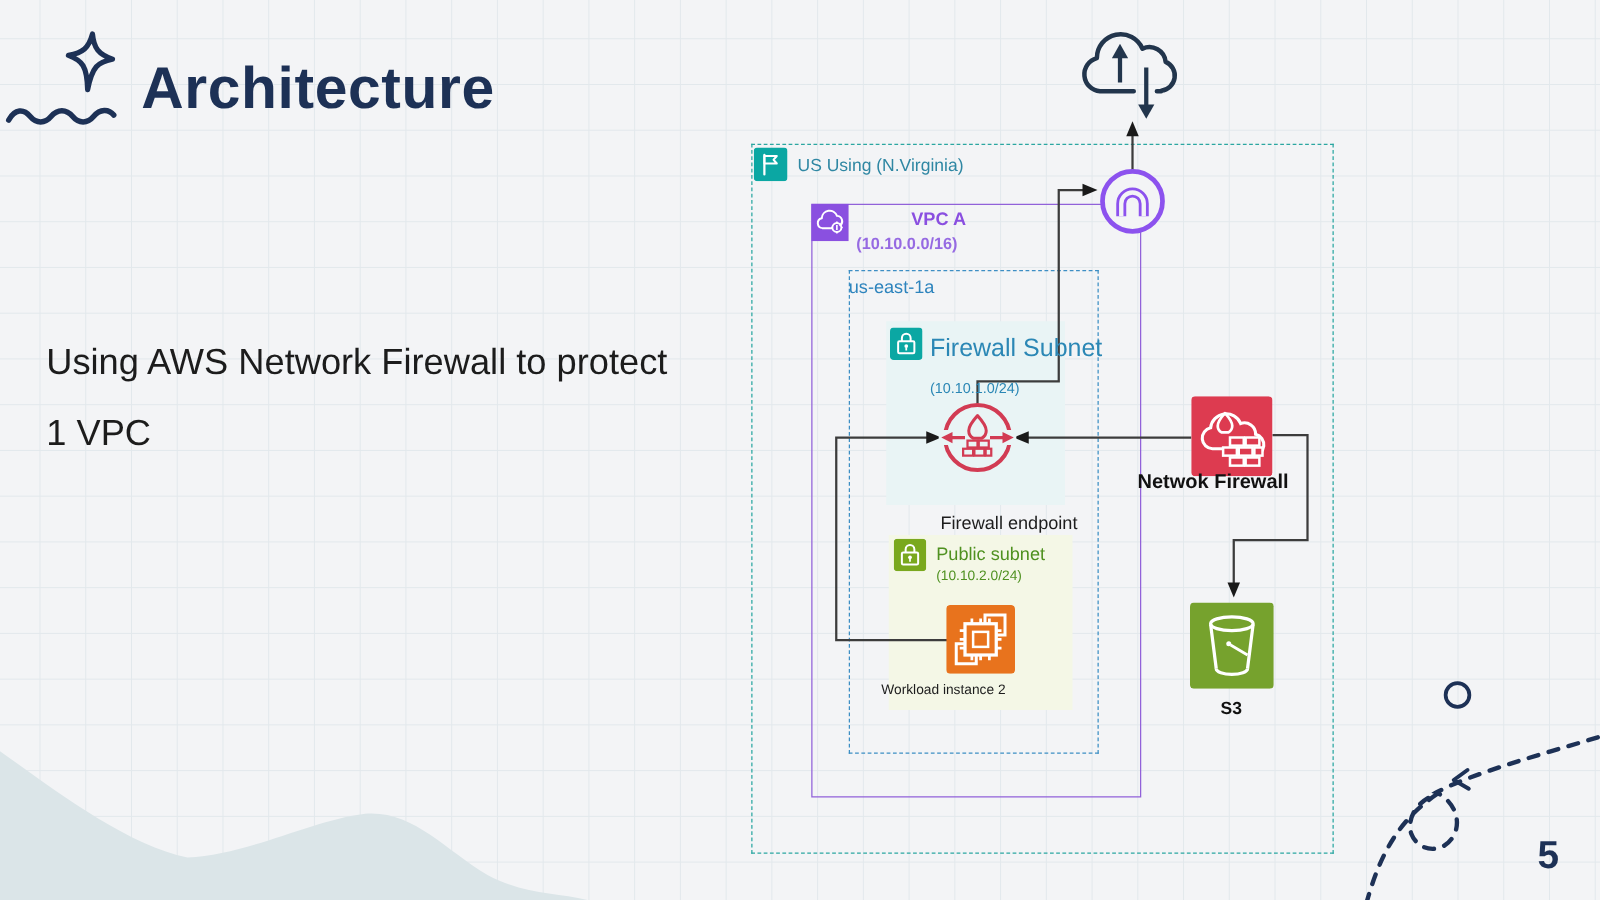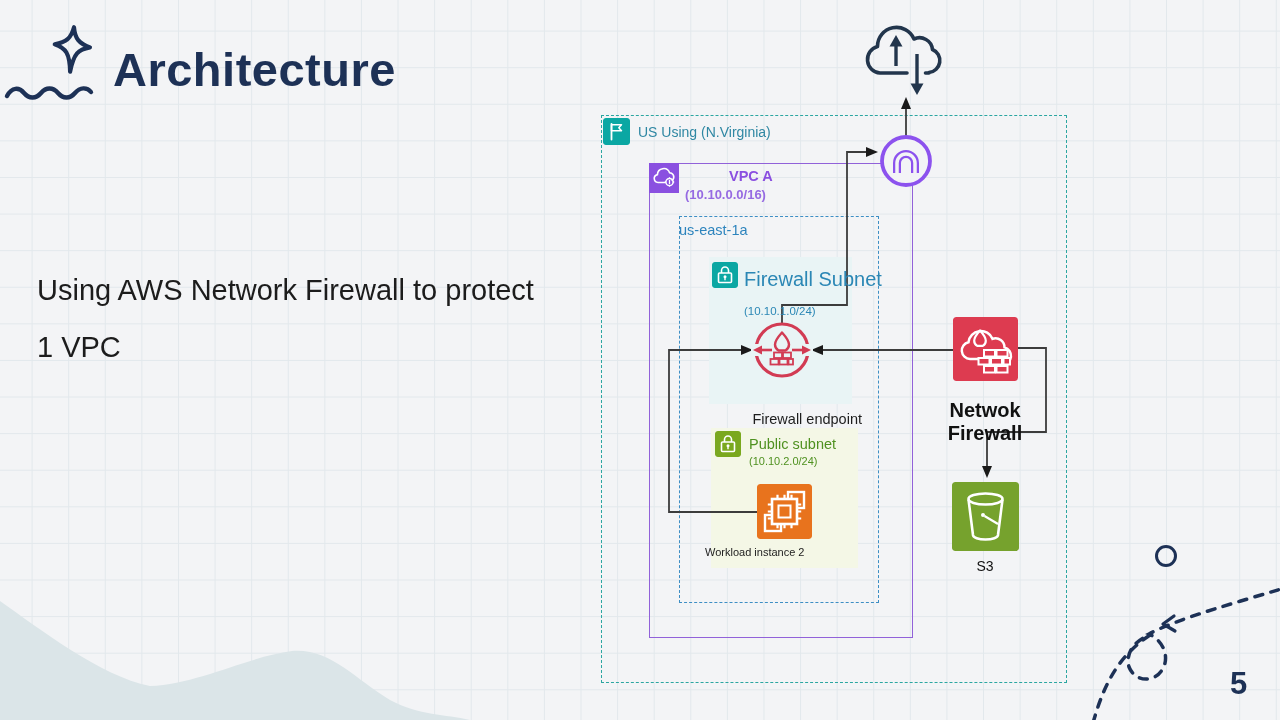--- a/index.html
+++ b/index.html
@@ -32,22 +32,22 @@
 
   .fw-tile{left:709px;top:257px;width:143px;height:147px;background:#e9f4f5;}
   .pub-tile{left:711px;top:428px;width:147px;height:140px;background:#f4f7e6;}
   .fw-title{left:744px;top:268px;font-size:20px;color:#2b87b5;}
   .fw-cidr{left:744px;top:287px;font-size:11.5px;color:#2b87b5;margin-top:18px;}
   .pub-title{left:749px;top:436px;font-size:14.5px;color:#4f9120;}
   .pub-cidr{left:749px;top:455px;font-size:11px;color:#4f9120;}
 
   .endpoint-label{left:702px;top:380px;width:160px;text-align:right;font-size:14.5px;color:#1d1d1d;margin-top:31px;}
   .workload-label{left:705px;top:546px;width:170px;text-align:left;font-size:11px;color:#1d1d1d;}
-  .nfw-label{left:910px;top:399px;width:150px;text-align:center;font-size:20px;font-weight:bold;color:#111;}
-  .s3-label{left:915px;top:558px;width:140px;text-align:center;font-size:14px;font-weight:normal;color:#111;}
+  .nfw-label{left:910px;top:377px;width:150px;font-size:16px;font-weight:bold;color:#111;}
+  .s3-label{left:915px;top:558px;width:140px;text-align:center;font-size:14px;font-weight:bold;color:#111;}
 
   .icon-sq{border-radius:3px;}
   .deco-circle{left:1155px;top:545px;width:22px;height:22px;border:3.4px solid #1d3156;border-radius:50%;box-sizing:border-box;background:transparent;}
 </style>
 </head>
 <body>
 
 <div class="slide">
 
   <svg class="abs" style="left:0;top:594px" width="472" height="126" viewBox="0 0 472 126">

